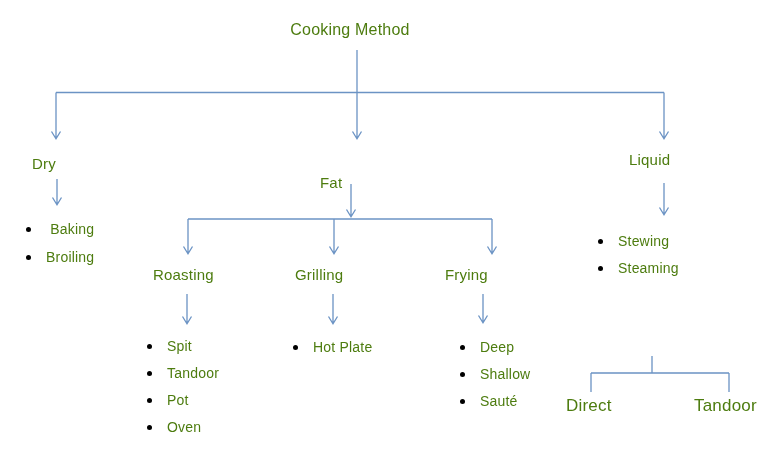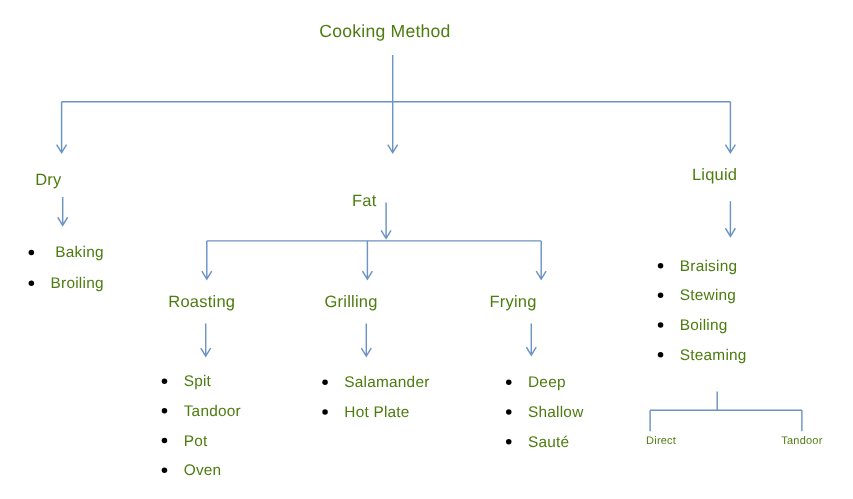--- a/index.html
+++ b/index.html
@@ -55,22 +55,21 @@
     position: absolute;
     left: 1px; top: 50%;
     margin-top: -2.5px;
     width: 5px; height: 5px;
     border-radius: 50%;
     background: #000000;
   }
   ul.blist.dry li { line-height: 28px; }
   .sublabel {
     position: absolute;
-    text-align: center;
-    font-size: 10px;
+    font-size: 17px;
     letter-spacing: 0.2px;
     white-space: nowrap;
   }
 </style>
 </head>
 <body>
 
 <div class="canvas">
 
   <svg class="connectors" viewBox="0 0 775 454">
@@ -107,33 +106,30 @@
   </ul>
 
   <ul class="blist" style="left:146px; top:333px;">
     <li>Spit</li>
     <li>Tandoor</li>
     <li>Pot</li>
     <li>Oven</li>
   </ul>
 
   <ul class="blist" style="left:292px; top:334px;">
-    <li>Salamander</li>
     <li>Hot Plate</li>
   </ul>
 
   <ul class="blist" style="left:459px; top:334px;">
     <li>Deep</li>
     <li>Shallow</li>
     <li>Sauté</li>
   </ul>
 
   <ul class="blist" style="left:597px; top:228px;">
-    <li>Braising</li>
     <li>Stewing</li>
-    <li>Boiling</li>
     <li>Steaming</li>
   </ul>
 
   <div class="sublabel" style="left:566px; top:396px; width:70px;">Direct</div>
   <div class="sublabel" style="left:694px; top:396px; width:70px;">Tandoor</div>
 
 </div>
 
 </body></html>

